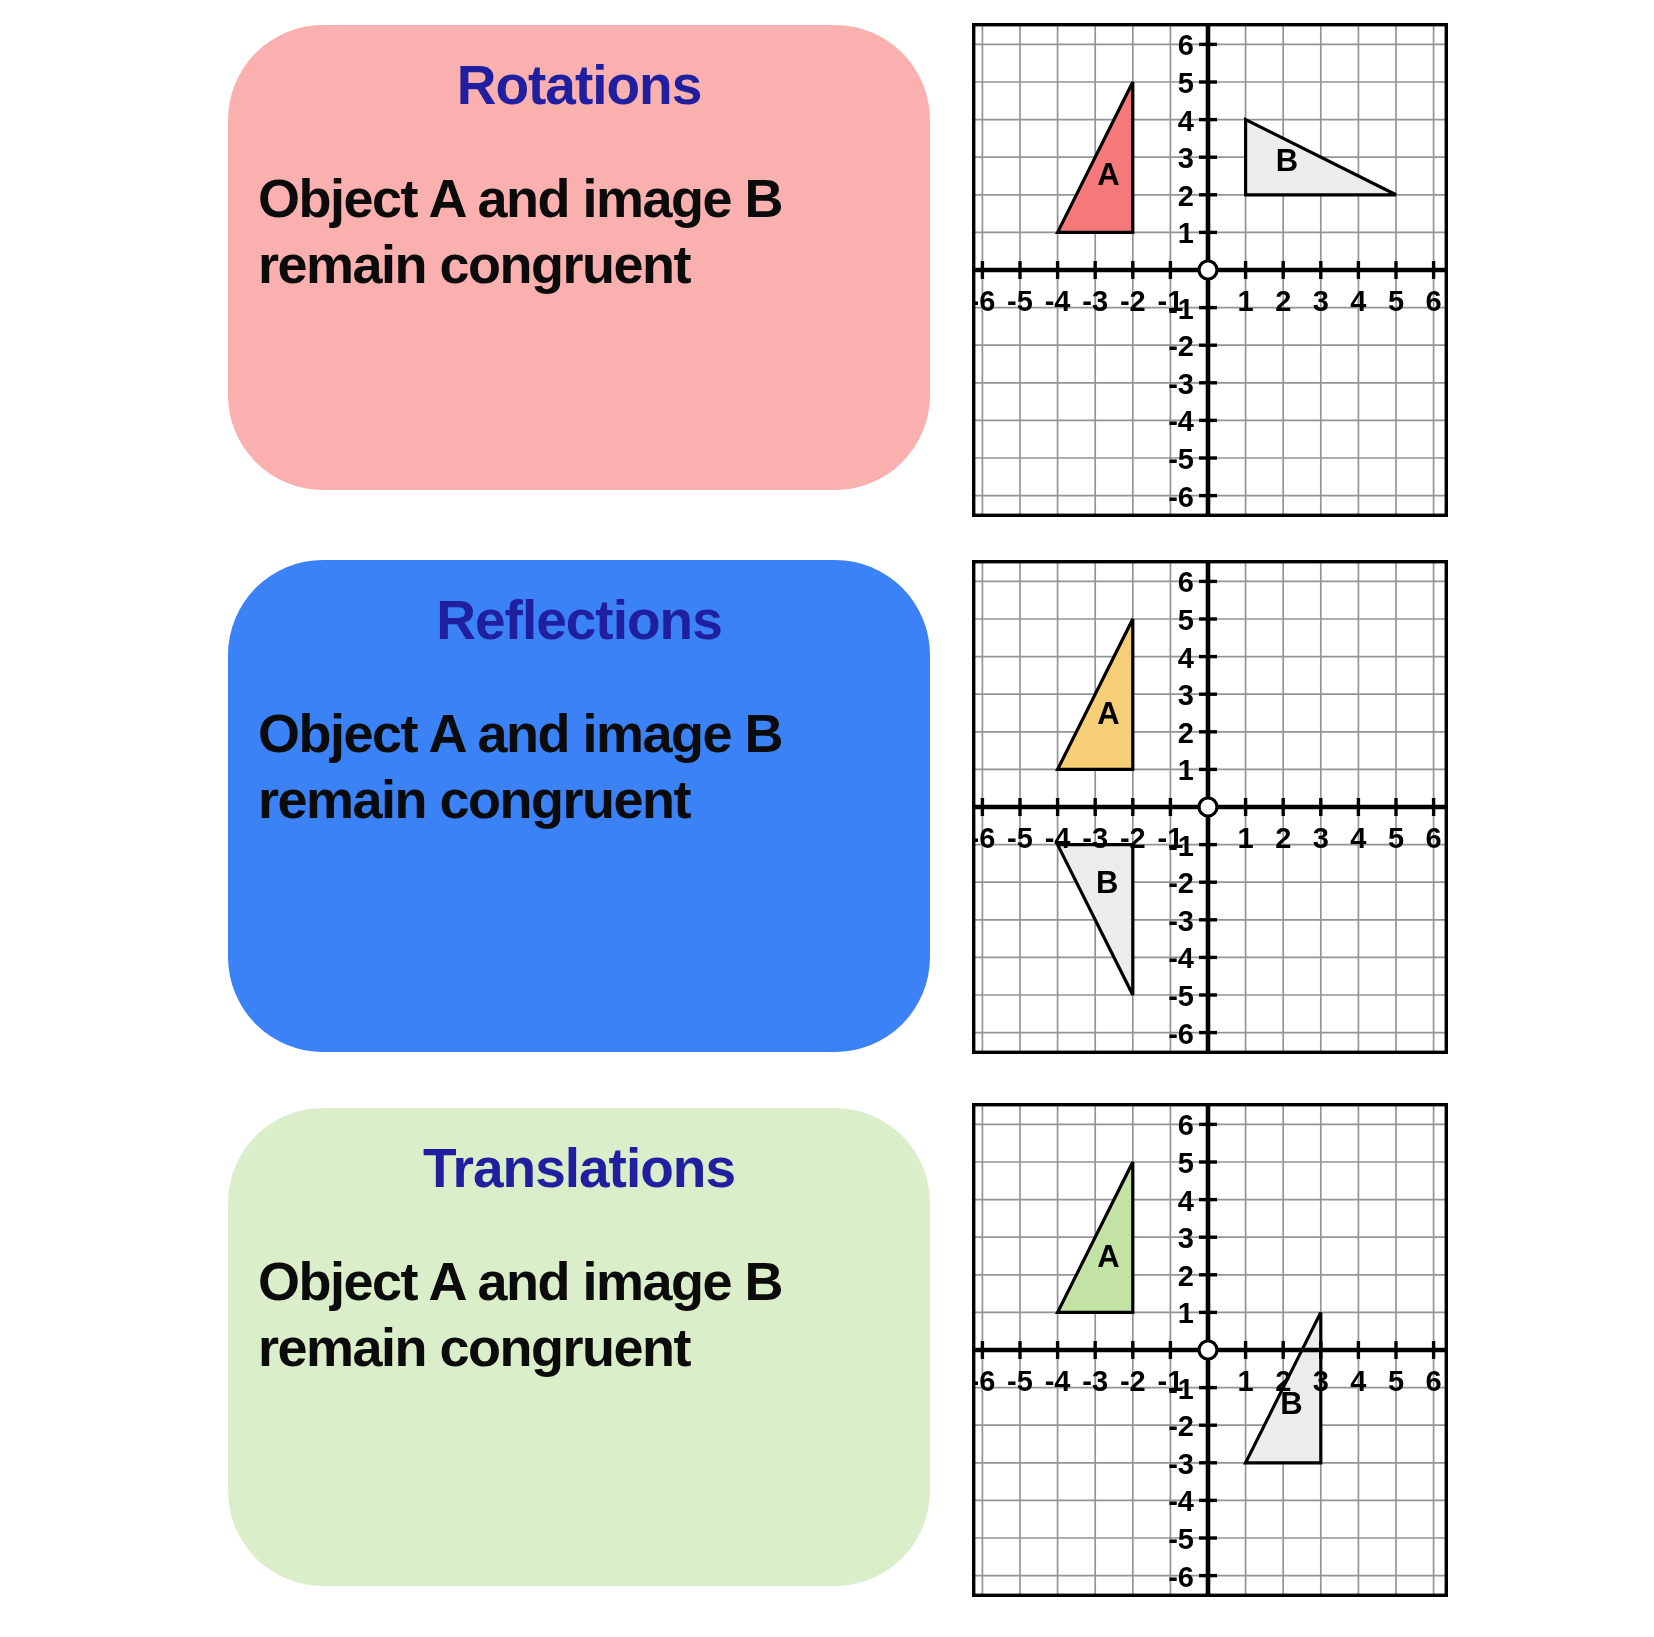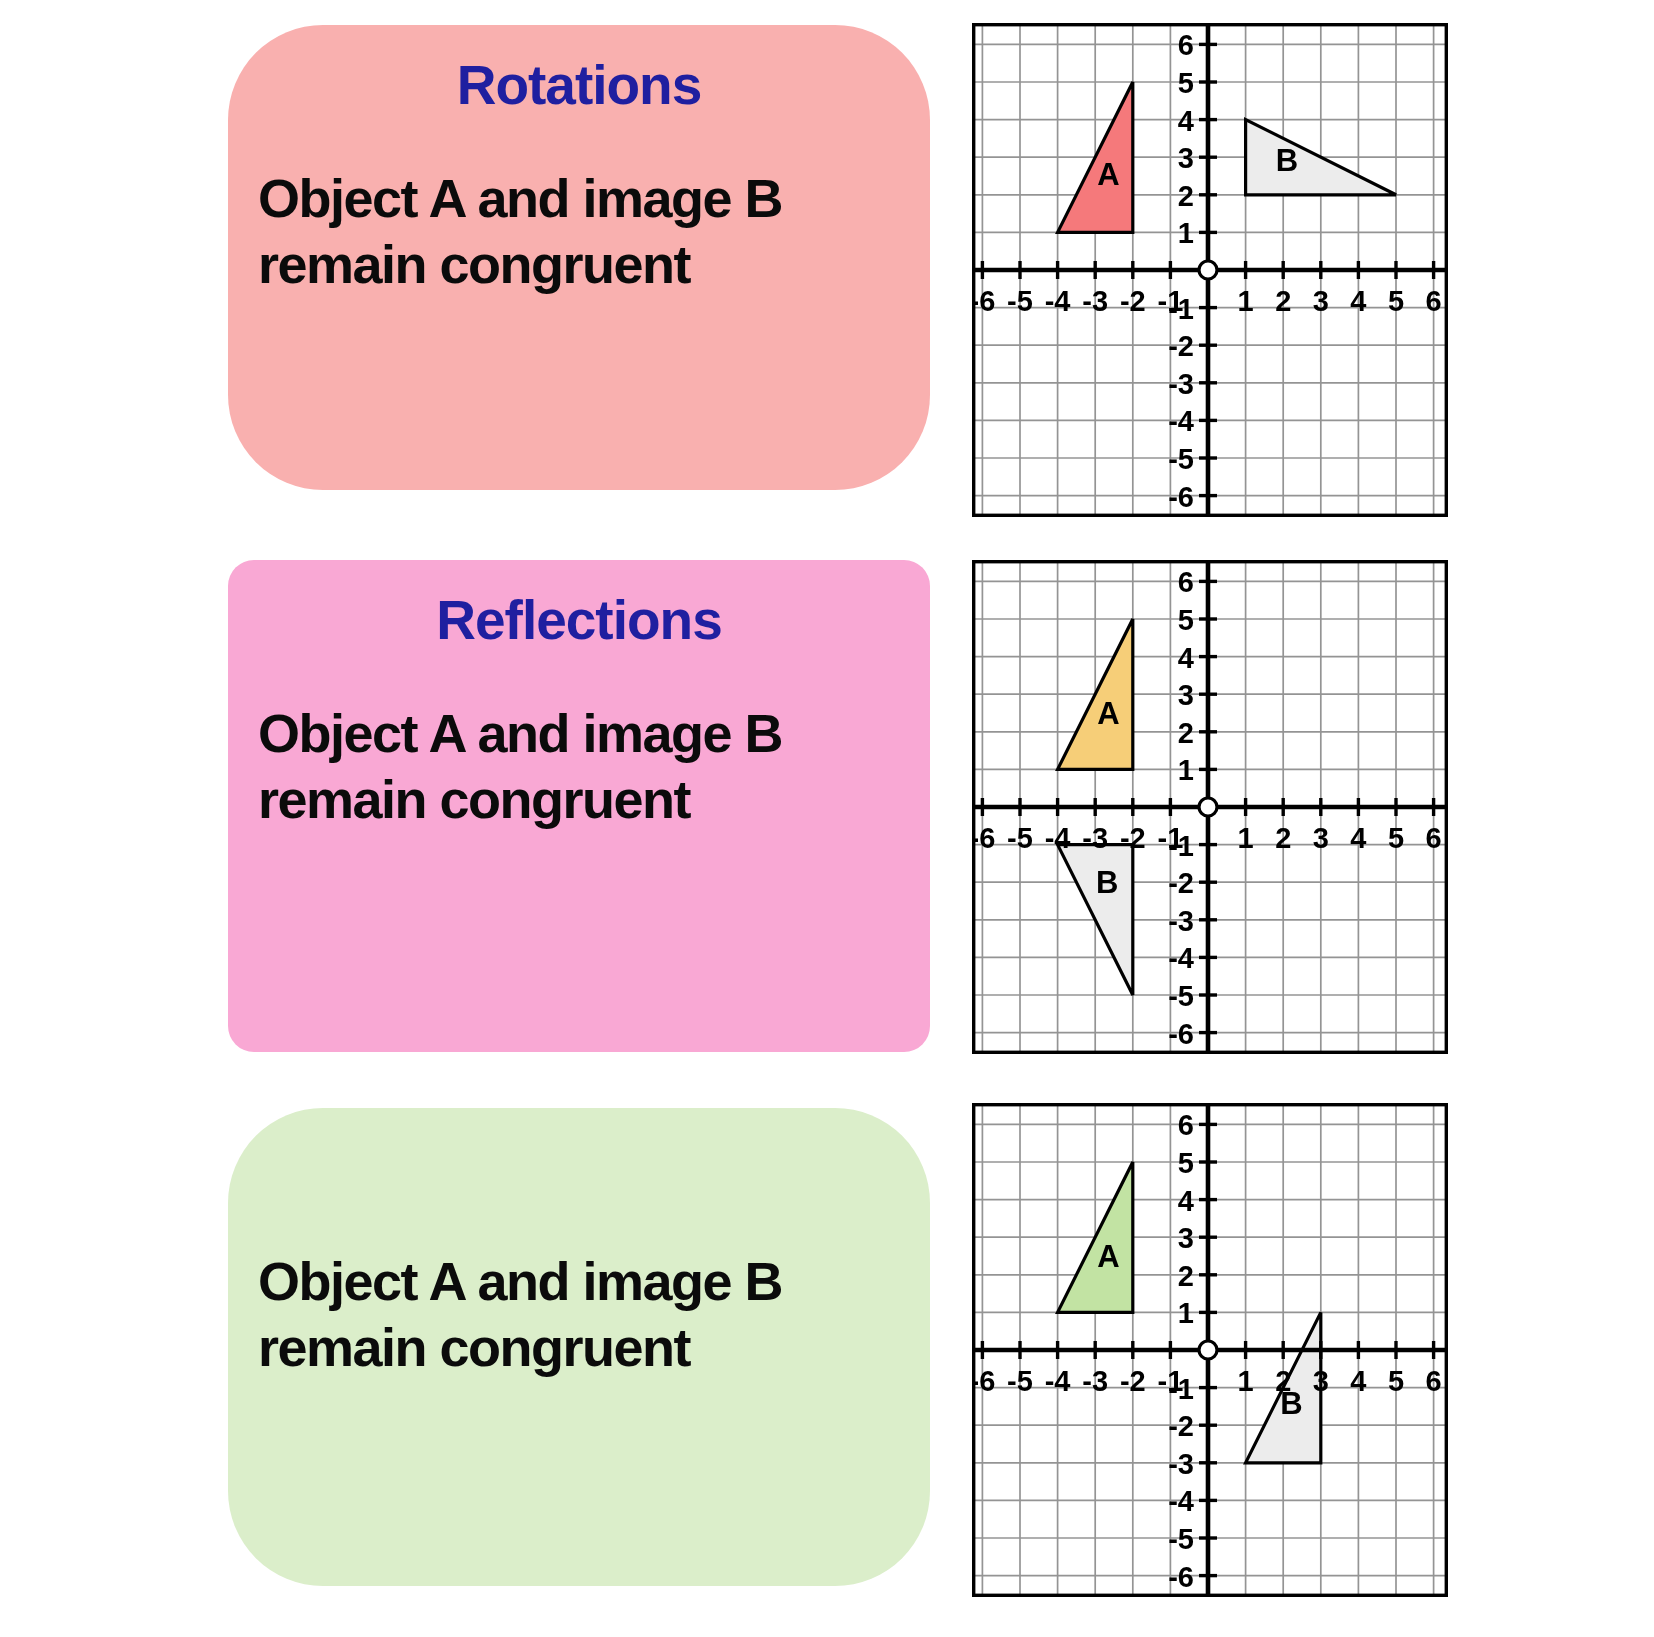--- a/index.html
+++ b/index.html
@@ -114,21 +114,21 @@
         <text x="222" y="182.8" text-anchor="end" fill="#000000">2</text>
         <text x="222" y="145.2" text-anchor="end" fill="#000000">3</text>
         <text x="222" y="107.6" text-anchor="end" fill="#000000">4</text>
         <text x="222" y="70" text-anchor="end" fill="#000000">5</text>
         <text x="222" y="32.4" text-anchor="end" fill="#000000">6</text>
         <text class="shape-letter" x="136.4" y="162.1" text-anchor="middle" fill="#000000">A</text>
         <text class="shape-letter" x="315" y="148.2" text-anchor="middle" fill="#000000">B</text>
       </svg>
   </figure>
 
-  <section class="card" id="card-1" style="background-color: #f9a8d4; border-radius: 26px;">
+  <section class="card" id="card-1" style="background-color: #3b82f6;">
     <h2 class="card-title" style="color: rgb(31, 31, 160);">Reflections</h2>
     <p class="card-body" style="color: rgb(11, 11, 11);">
       <span class="bl">Object A and image B</span>
       <span class="bl">remain congruent</span>
     </p>
   </section>
 
   <figure class="gridbox" id="gridbox-1">
     <svg viewBox="0 0 476 494" width="476" height="494">
         <line x1="10.4" y1="0" x2="10.4" y2="494" stroke="#949494" stroke-width="1.7"></line>
@@ -210,20 +210,21 @@
         <text x="222" y="145.2" text-anchor="end" fill="#000000">3</text>
         <text x="222" y="107.6" text-anchor="end" fill="#000000">4</text>
         <text x="222" y="70" text-anchor="end" fill="#000000">5</text>
         <text x="222" y="32.4" text-anchor="end" fill="#000000">6</text>
         <text class="shape-letter" x="136.4" y="164" text-anchor="middle" fill="#000000">A</text>
         <text class="shape-letter" x="135.2" y="333.2" text-anchor="middle" fill="#000000">B</text>
       </svg>
   </figure>
 
   <section class="card" id="card-2" style="background-color: rgb(219, 238, 202);">
+    <h2 class="card-title" style="color: rgb(31, 31, 160);">Translations</h2>
     <p class="card-body" style="color: rgb(11, 11, 11);">
       <span class="bl">Object A and image B</span>
       <span class="bl">remain congruent</span>
     </p>
   </section>
 
   <figure class="gridbox" id="gridbox-2">
     <svg viewBox="0 0 476 494" width="476" height="494">
         <line x1="10.4" y1="0" x2="10.4" y2="494" stroke="#949494" stroke-width="1.7"></line>
         <line x1="48" y1="0" x2="48" y2="494" stroke="#949494" stroke-width="1.7"></line>

